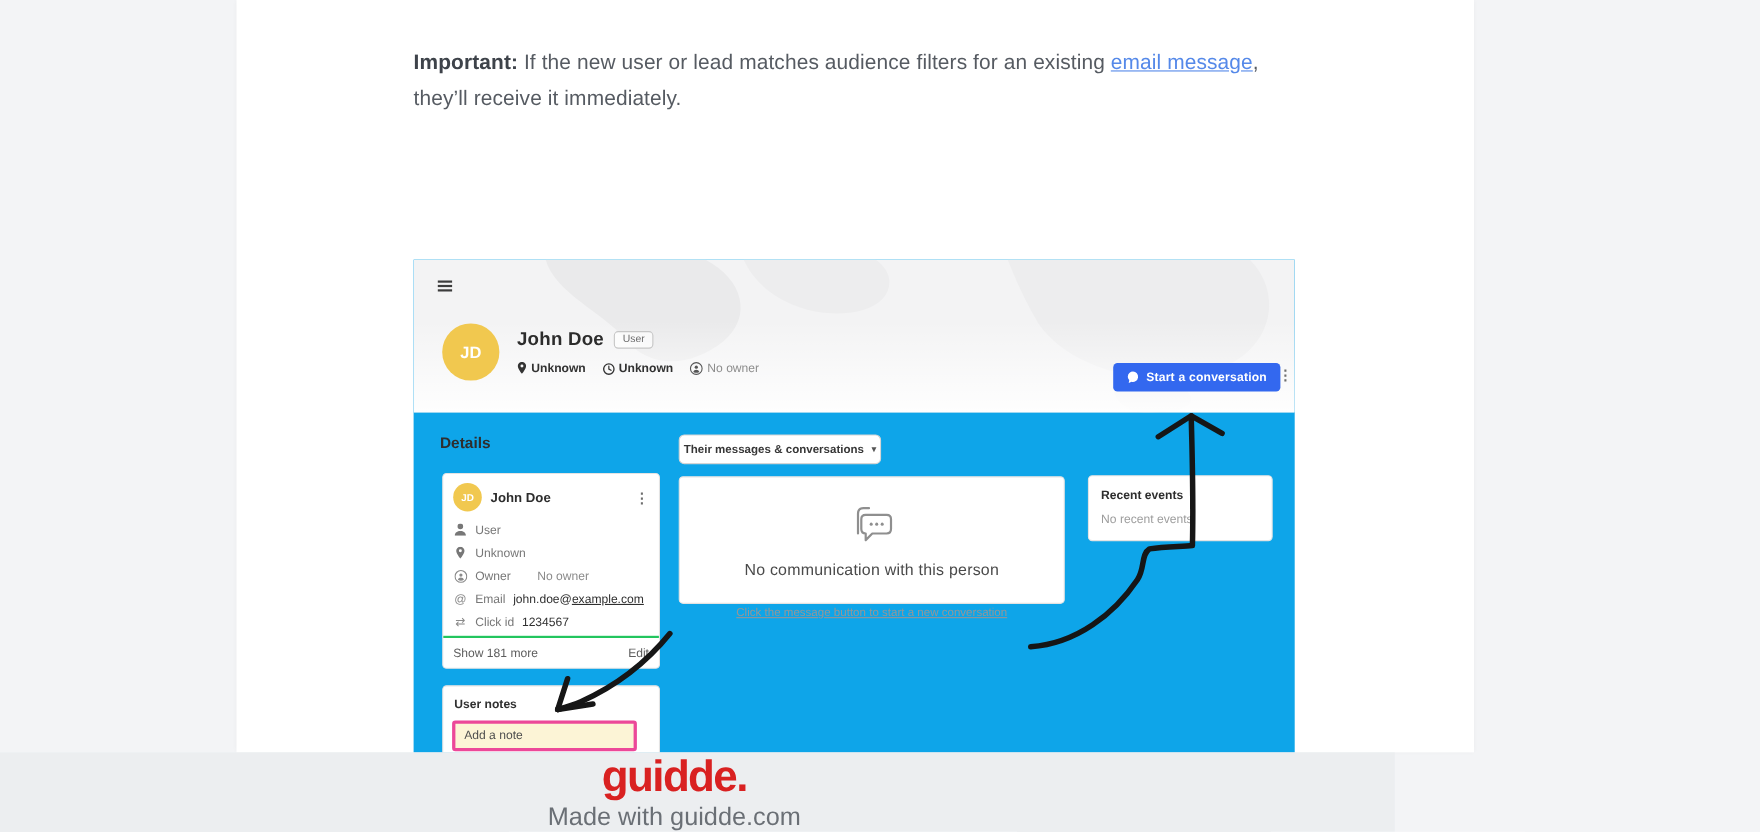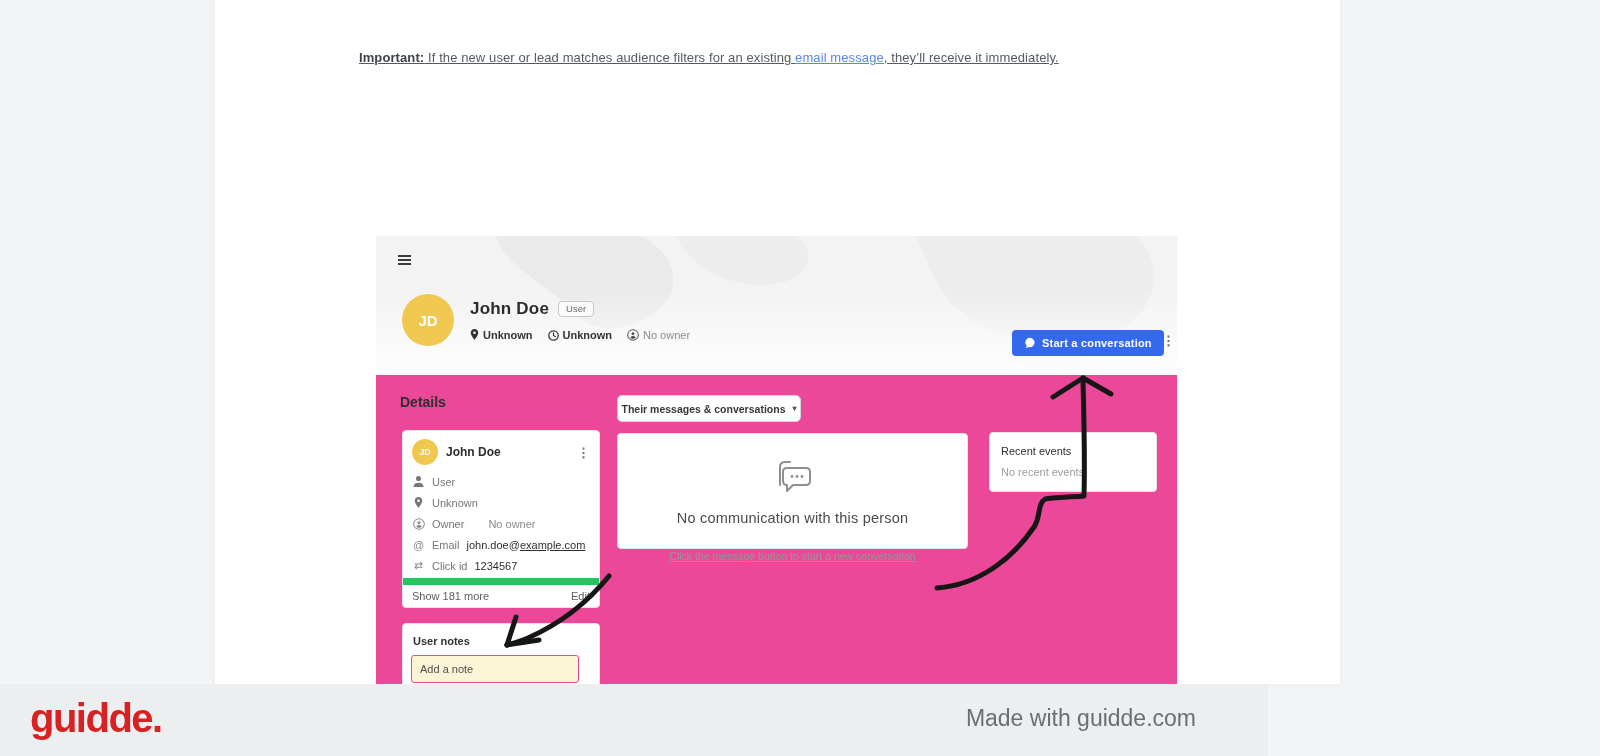--- a/index.html
+++ b/index.html
@@ -3,30 +3,30 @@
 <meta charset="utf-8">
 <style>
   * { box-sizing: border-box; margin: 0; padding: 0; }
   html,body { width:1600px; height:756px; overflow:hidden;
     font-family:"Liberation Sans", sans-serif; background:#f3f4f6; }
 
   .content-card { position:absolute; left:215px; top:0; width:1125px; height:684px;
     background:#fff; box-shadow:0 0 5px rgba(0,0,0,.05); }
 
   
-  .doc-p { position:absolute; left:144px; width:812px; font-size:13px;
-    line-height:32px; color:#565b62; letter-spacing:.1px;text-decoration:underline; }
+  .doc-p { position:absolute; left:161px; width:812px; font-size:19px;
+    line-height:32px; color:#565b62; letter-spacing:.1px; }
   .doc-p.p1 { top:42px; }
   .doc-p.p2 { top:141px; }
   .doc-bold { font-weight:bold; color:#3e434a; }
   a.doc-link { color:var(--link-blue); text-decoration:underline; cursor:pointer; }
 
   
   .shot { position:absolute; left:161px; top:236px; width:801px; height:448px;
-    background:#ec4899; overflow:hidden; }
+    background:#0ea5e9; overflow:hidden; }
 
   .shot-header { position:absolute; left:0; top:0; width:801px; height:139px;
     background:#f3f3f4; overflow:hidden; }
   .map-svg { position:absolute; inset:0; }
   .header-fade { position:absolute; inset:0;
     background:linear-gradient(to top, rgba(255,255,255,.92), rgba(255,255,255,0) 60%); }
 
   .hamburger { position:absolute; left:22px; top:19px; width:13px; cursor:pointer; }
   .hamburger span { display:block; height:1.6px; background:#3c3c3c; margin-bottom:2.6px; }
 
@@ -71,49 +71,49 @@
     color:#fff; font-size:9px; font-weight:bold; display:flex; align-items:center;
     justify-content:center; flex:0 0 auto; }
   .dc-name { font-size:12px; font-weight:bold; color:#2d2d2d; margin-left:8px; flex:1; }
   .dc-row { display:flex; align-items:center; gap:7px; padding:0 9px; height:21px;
     font-size:11px; color:#777; }
   .dc-row .ic { width:13px; display:flex; justify-content:center; color:#8a8a8a; flex:0 0 auto; }
   .dc-row .val { color:#2f2f2f; }
   .dc-row .val.muted { color:#8b8b8b; }
   .dc-row .gap { width:10px; }
   .email-domain { text-decoration:underline; }
-  .dc-foot { position:absolute; left:0; right:0; bottom:0; height:29px; border-top:7px solid #22c55e;
+  .dc-foot { position:absolute; left:0; right:0; bottom:0; height:29px; border-top:2px solid #22c55e;
     display:flex; align-items:center; justify-content:space-between; padding:0 9px;
     font-size:11px; color:#5d5d5d; }
   .dc-foot span { cursor:pointer; }
 
   
   .notes-card { left:26px; top:387px; width:198px; height:84px; }
   .notes-title { font-size:11px; font-weight:bold; color:#303030; padding:11px 10px 8px; }
   .note-input { display:block; width:168px; height:28px; margin:0 0 0 8px; padding:0 8px;
-    background:#fcf4d6; border:1px solid #ec4899; border-radius:3px; font-family:inherit;
+    background:#fcf4d6; border:3px solid #ec4899; border-radius:3px; font-family:inherit;
     font-size:11px; color:#4f4f4f; outline:none; }
 
   
   .convo-card { left:241px; top:197px; width:351px; height:116px; text-align:center; }
   .convo-icon { margin:24px auto 10px; width:46px; height:38px; }
   .convo-title { font-size:14.5px; color:#4a4a4a; letter-spacing:.2px; }
   .convo-sub { font-size:10.5px; color:#969696; margin-top:24px;text-decoration:underline; }
 
   
   .events-card { left:613px; top:196px; width:168px; height:60px; }
-  .events-title { font-size:11px; font-weight:normal; color:#2e2e2e; padding:12px 11px 0; }
+  .events-title { font-size:11px; font-weight:bold; color:#2e2e2e; padding:12px 11px 0; }
   .events-empty { font-size:11px; color:#9d9d9d; padding:9px 11px 0; }
 
   .arrows { position:absolute; inset:0; pointer-events:none; z-index:6; }
 
   
   .footer { position:absolute; left:0; top:684px; width:1268px; height:72px;
     background:#eceef0; display:flex; align-items:center; justify-content:space-between;
-    padding:0 72px 4px 30px; }
+    padding:0 72px 4px 30px;flex-direction:column; }
   .brand-logo { font-size:40px; font-weight:bold; color:var(--brand-red);
     letter-spacing:-1.5px; cursor:pointer; }
   .made-with { font-size:23px; color:#6a6f75; cursor:pointer; }
 </style>
 </head>
 <body>
 
 <div class="content-card">
 
   <p class="doc-p p1"><span class="doc-bold">Important:</span><span> If the new user or lead matches audience filters for an existing </span><a class="doc-link">email message</a><span>, they’ll receive it immediately.</span></p>

